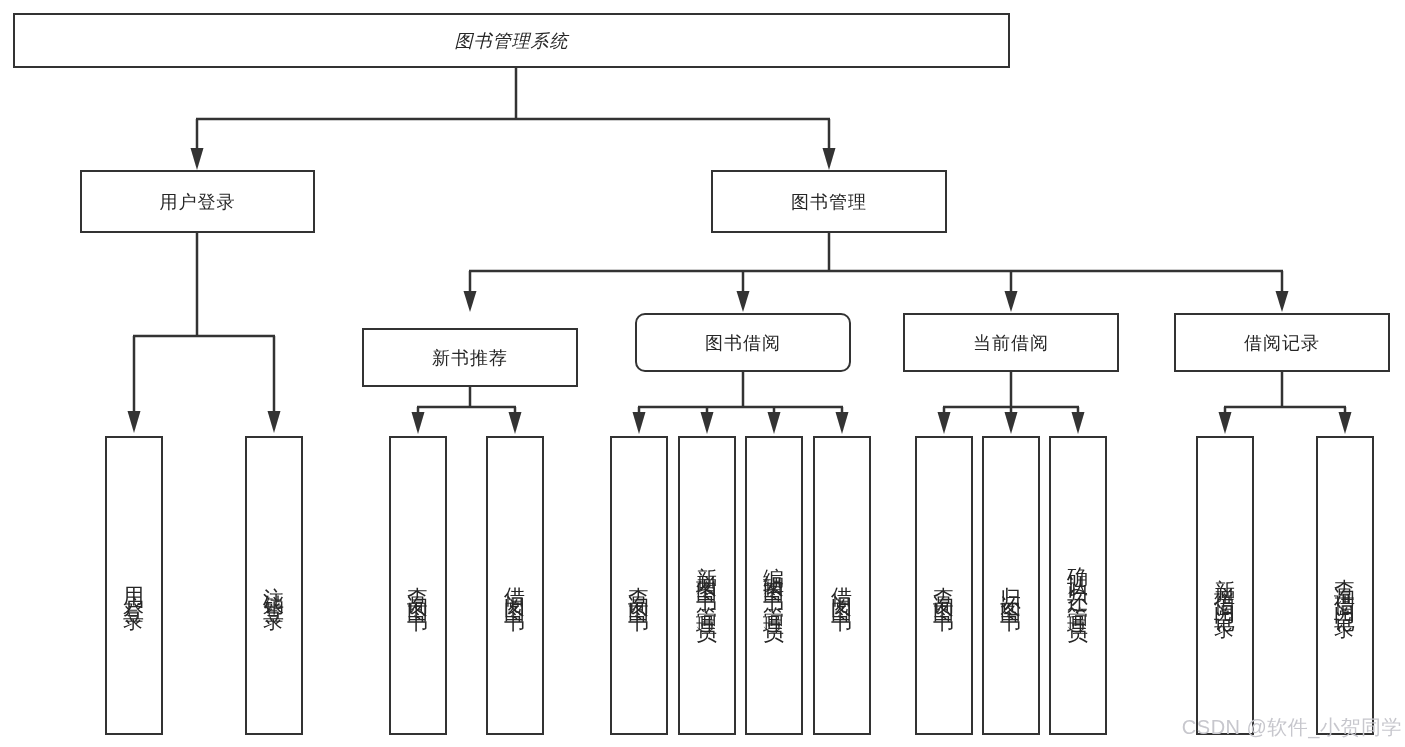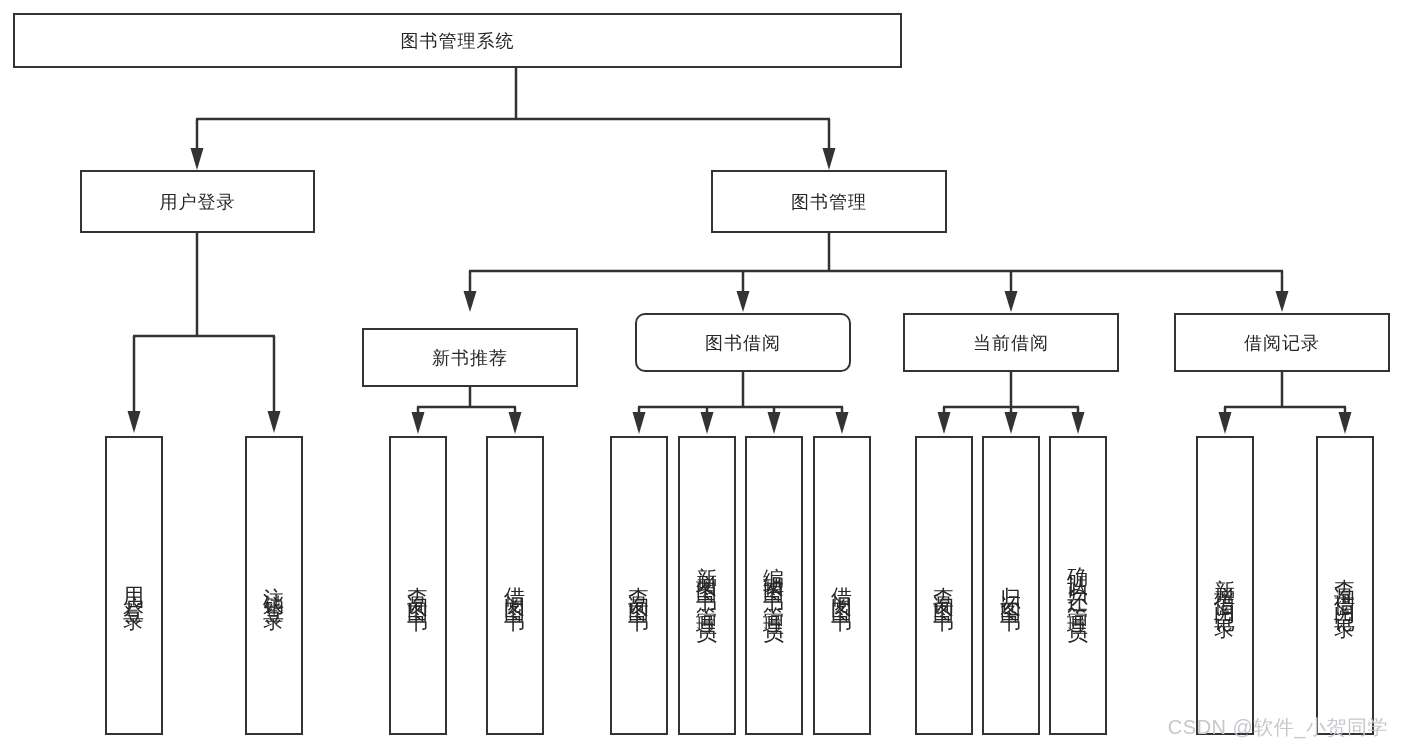--- a/index.html
+++ b/index.html
@@ -43,21 +43,21 @@
     text-orientation: mixed;
     font-size: 21px;
     letter-spacing: 8px;
     line-height: 1;
     color: #262626;
   }
 
   .watermark {
     position: absolute;
     top: 714px;
-    right: 17px;
+    right: 3px;
     font-size: 20px;
     color: #c7c7cd;
     letter-spacing: 0.5px;
     z-index: 5;
     white-space: nowrap;
   }
 </style>
 </head>
 <body>
 
@@ -122,21 +122,21 @@
       <polygon points="767.5,412 780.5,412 774,434"></polygon>
       <polygon points="835.5,412 848.5,412 842,434"></polygon>
       <polygon points="937.5,412 950.5,412 944,434"></polygon>
       <polygon points="1004.5,412 1017.5,412 1011,434"></polygon>
       <polygon points="1071.5,412 1084.5,412 1078,434"></polygon>
       <polygon points="1218.5,412 1231.5,412 1225,434"></polygon>
       <polygon points="1338.5,412 1351.5,412 1345,434"></polygon>
     </g>
   </svg>
 
-  <div class="box" style="left:13px; top:13px; width:889px; height:55px;">
+  <div class="box" style="left:13px; top:13px; width:997px; height:55px;font-style:italic;">
     <span class="h-label">图书管理系统</span>
   </div>
 
   <div class="box" style="left:80px; top:170px; width:235px; height:63px;">
     <span class="h-label">用户登录</span>
   </div>
   <div class="box" style="left:711px; top:170px; width:236px; height:63px;">
     <span class="h-label">图书管理</span>
   </div>
 

